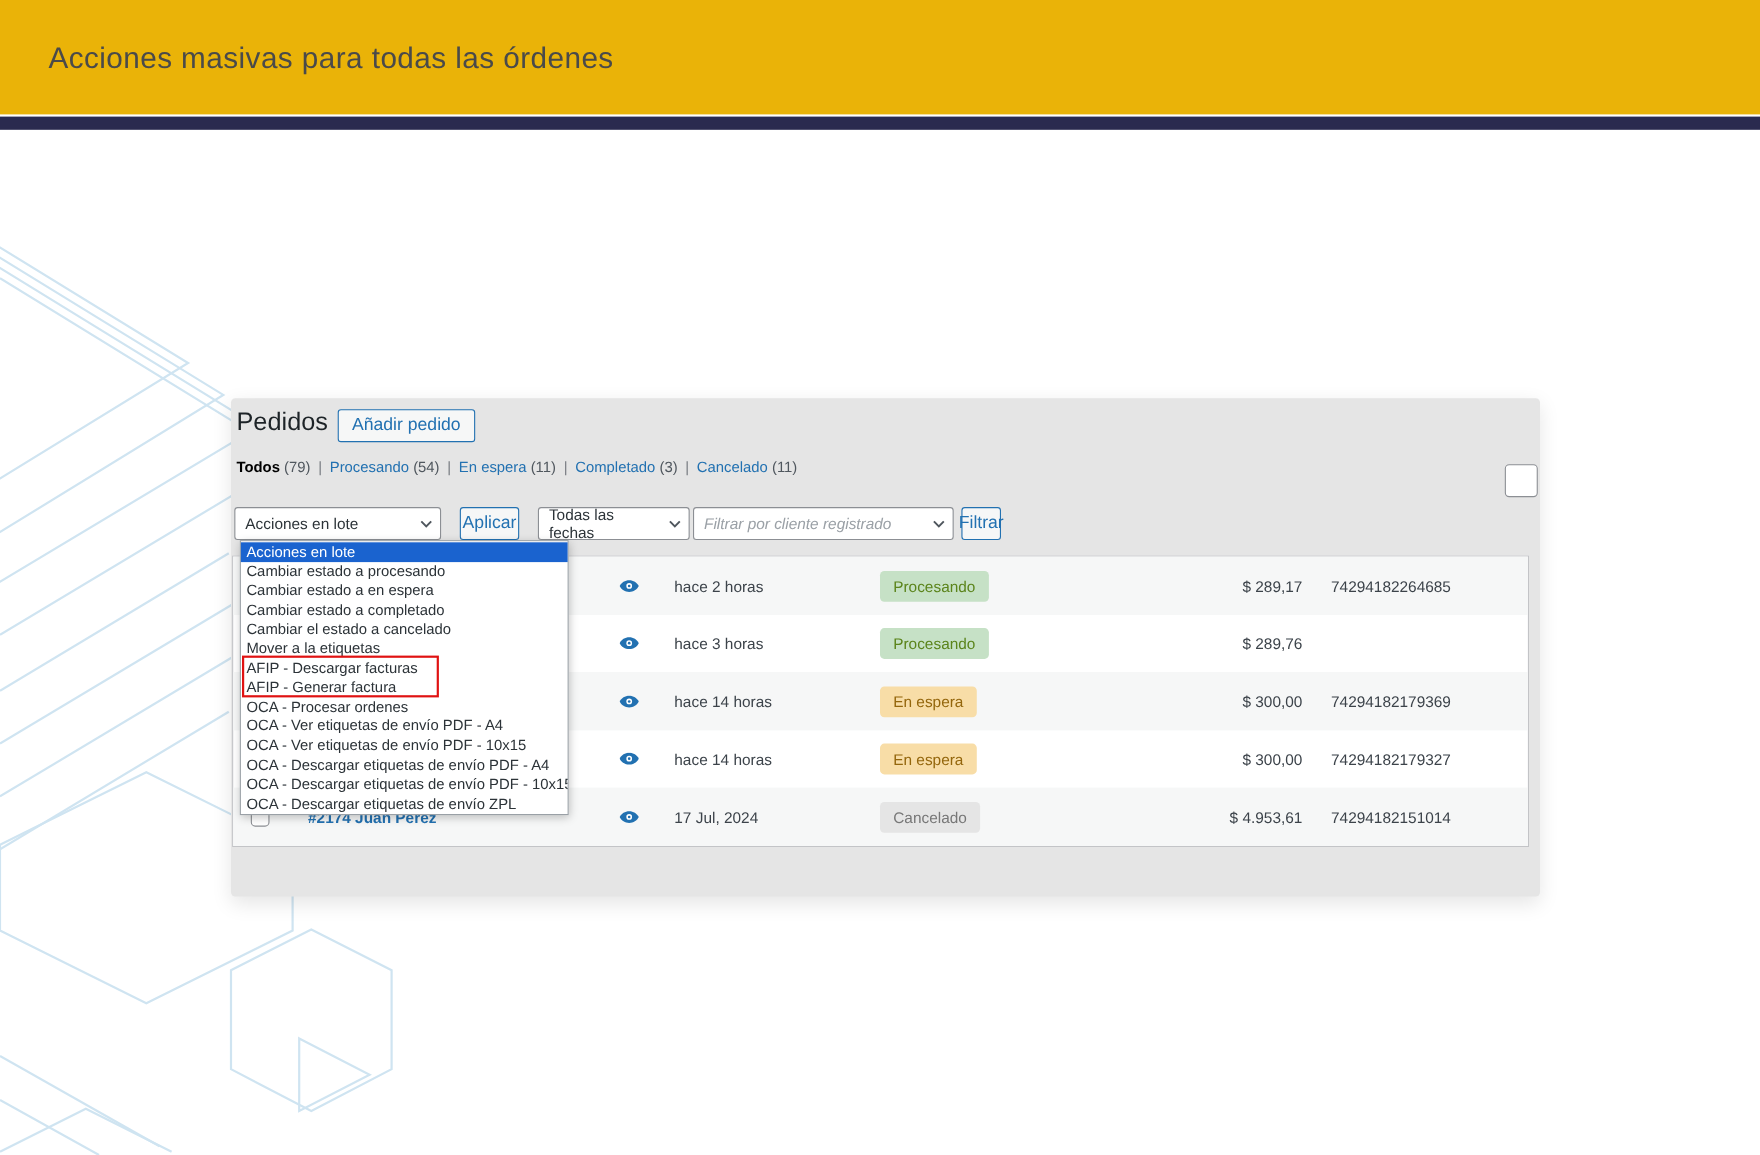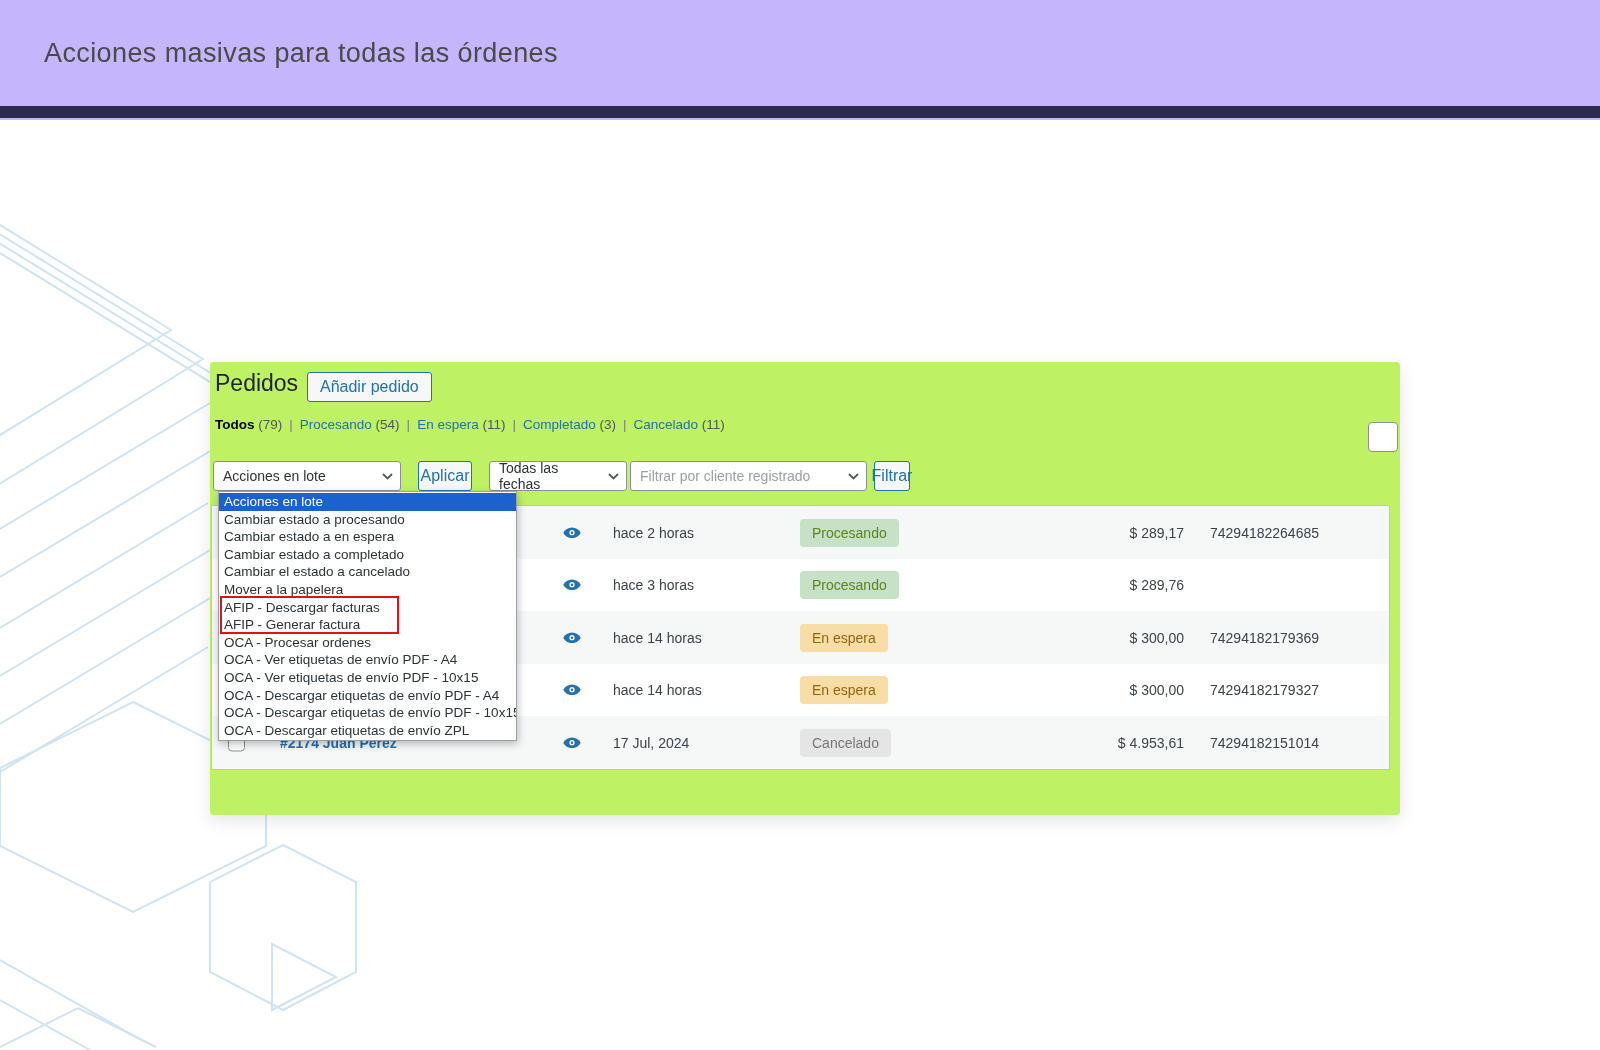--- a/index.html
+++ b/index.html
@@ -3,30 +3,30 @@
 <meta charset="utf-8">
 <style>
   html,body{margin:0;padding:0;}
   body{width:1600px;height:1050px;position:relative;overflow:hidden;background:#ffffff;
        font-family:"Liberation Sans",sans-serif;-webkit-font-smoothing:antialiased;}
 
   
   .bg-pattern{position:absolute;left:0;top:0;z-index:0;}
 
   
-  .site-header{position:absolute;left:0;top:0;width:1600px;height:120px;background:#c4b5fd;z-index:2;}
+  .site-header{position:absolute;left:0;top:0;width:1600px;height:104px;background:#eab308;z-index:2;}
   .site-title{position:absolute;left:44px;top:38px;font-size:27px;color:#4a4a4a;letter-spacing:.4px;}
   .navy-bar{position:absolute;left:0;top:106px;width:1600px;height:12px;background:#2a2a4f;z-index:2;}
   .logo{position:absolute;right:108px;top:24px;display:flex;align-items:center;gap:11px;z-index:3;}
   .logo-box{width:50px;height:44px;border:4px solid #38a1d8;display:flex;align-items:center;justify-content:center;
             font-size:30px;font-weight:700;color:#4d5156;letter-spacing:1px;}
   .logo-text{font-size:40px;color:#5f6368;}
 
   
-  .panel{position:absolute;left:210px;top:362px;width:1190px;height:453px;background:#bef264;
+  .panel{position:absolute;left:210px;top:362px;width:1190px;height:453px;background:#e5e5e5;
          border-radius:4px;box-shadow:0 6px 18px rgba(0,0,0,.10);z-index:5;overflow:hidden;}
   .panel-heading{position:absolute;left:5px;top:8px;font-size:23px;color:#1d2327;}
   .btn{box-sizing:border-box;height:30px;background:#f6f7f7;border:1px solid #2271b1;border-radius:3px;
        color:#2271b1;font-size:16px;display:inline-flex;align-items:center;justify-content:center;cursor:pointer;
        font-family:"Liberation Sans",sans-serif;}
   .add-btn{position:absolute;left:97px;top:10px;padding:0 12px;}
 
   .tabs{position:absolute;left:5px;top:55px;font-size:13.5px;color:#646970;white-space:nowrap;}
   .tab-link{color:#2271b1;text-decoration:none;cursor:pointer;}
   .tab-link.active{color:#000;font-weight:700;}
@@ -35,21 +35,21 @@
 
   .wp-select{position:absolute;box-sizing:border-box;height:30px;background:#fff;border:1px solid #8c8f94;
              border-radius:3px;font-size:14px;color:#2c3338;display:flex;align-items:center;
              padding:0 26px 0 9px;cursor:pointer;}
   .wp-select .chev{position:absolute;right:7px;top:11px;}
   .wp-select.placeholder{color:#9aa0a6;}
   .toolbar-apply{position:absolute;left:208px;top:99px;width:54px;}
   .toolbar-filter{position:absolute;left:664px;top:99px;width:36px;}
   .sel-bulk{left:3px;top:99px;width:188px;}
   .sel-dates{left:279px;top:99px;width:138px;}
-  .sel-customer{left:420px;top:99px;width:237px;}
+  .sel-customer{left:420px;top:99px;width:237px;font-style:italic;}
   .search-stub{position:absolute;left:1158px;top:60px;width:30px;height:30px;background:#fff;
                border:1px solid #8c8f94;border-radius:4px;box-sizing:border-box;}
 
   
   .orders-table{position:absolute;left:1px;top:143px;width:1179px;background:#fff;
                 border:1px solid #c3c4c7;box-sizing:border-box;z-index:6;}
   .thead{position:relative;height:41px;border-bottom:1px solid #c3c4c7;background:#fff;}
   .cell{position:absolute;top:50%;transform:translateY(-50%);font-size:14px;color:#3c434a;white-space:nowrap;}
   .col-order{left:68px;}
   .col-eye{left:351px;}
@@ -203,21 +203,21 @@
       </div>
   </div>
 
   <div class="dropdown">
     <div class="afip-box"></div>
   <div class="dd-item selected">Acciones en lote</div>
       <div class="dd-item">Cambiar estado a procesando</div>
       <div class="dd-item">Cambiar estado a en espera</div>
       <div class="dd-item">Cambiar estado a completado</div>
       <div class="dd-item">Cambiar el estado a cancelado</div>
-      <div class="dd-item">Mover a la papelera</div>
+      <div class="dd-item">Mover a la etiquetas</div>
       <div class="dd-item">AFIP - Descargar facturas</div>
       <div class="dd-item">AFIP - Generar factura</div>
       <div class="dd-item">OCA - Procesar ordenes</div>
       <div class="dd-item">OCA - Ver etiquetas de envío PDF - A4</div>
       <div class="dd-item">OCA - Ver etiquetas de envío PDF - 10x15</div>
       <div class="dd-item">OCA - Descargar etiquetas de envío PDF - A4</div>
       <div class="dd-item">OCA - Descargar etiquetas de envío PDF - 10x15</div>
       <div class="dd-item">OCA - Descargar etiquetas de envío ZPL</div>
     </div>
 </div>

